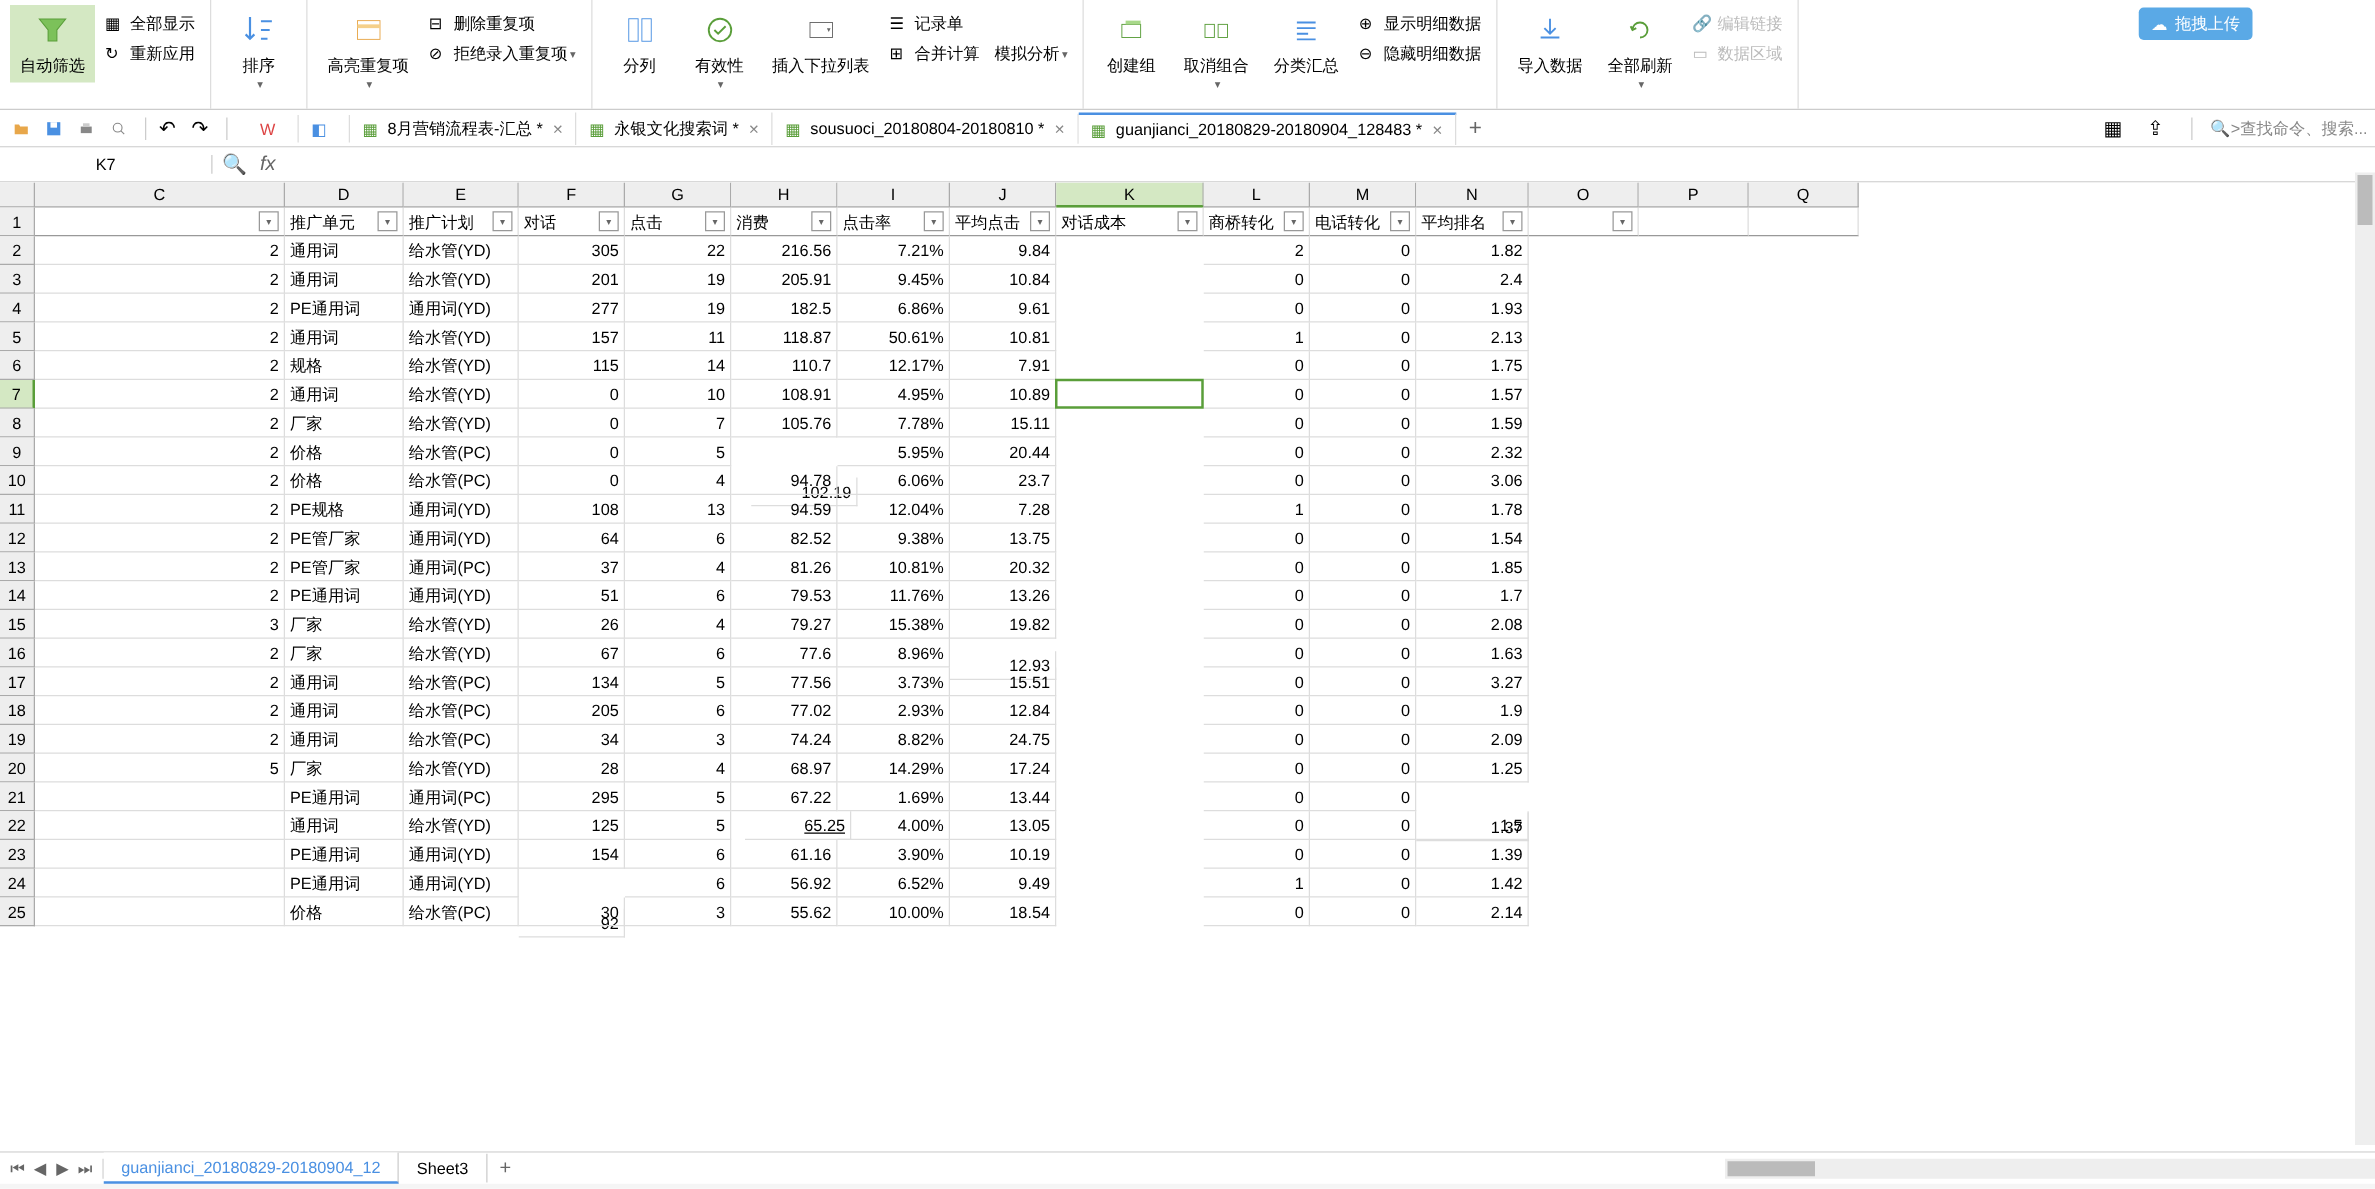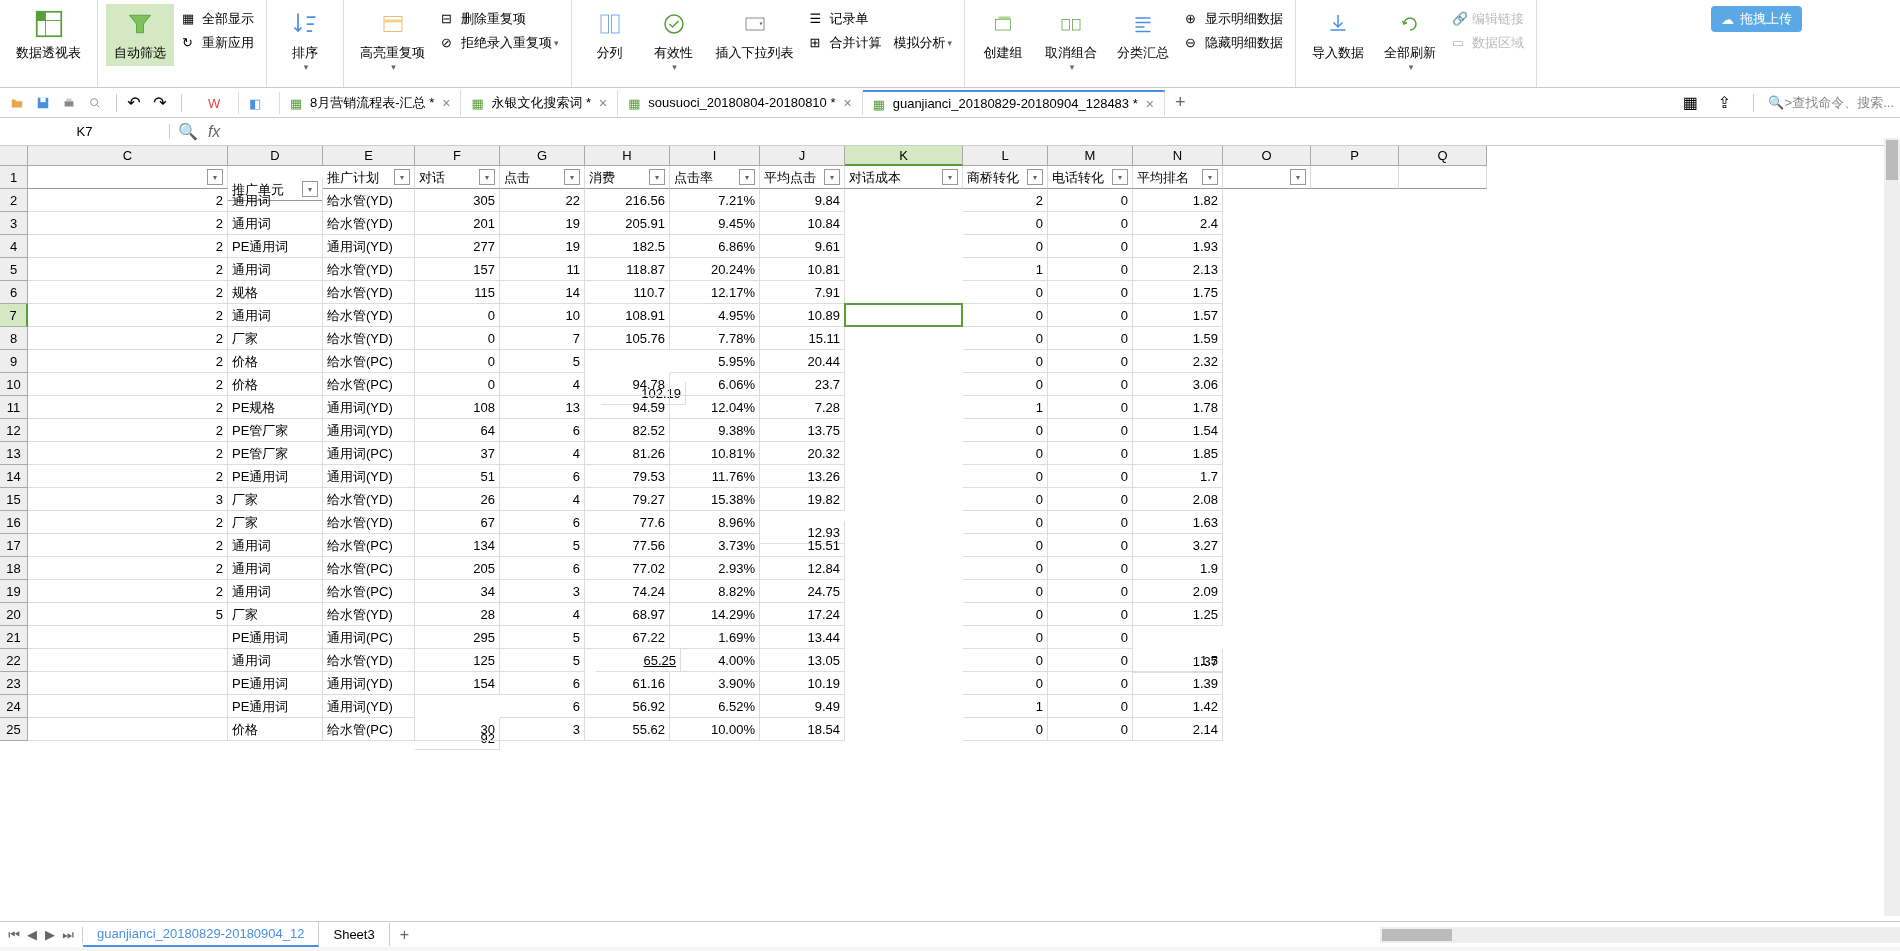--- a/index.html
+++ b/index.html
@@ -65,33 +65,20 @@
 
 .upload-badge { position: absolute; right: 98px; top: 6px; background: #5aa9e6; color: #fff; padding: 4px 10px; border-radius: 4px; display: flex; align-items: center; gap: 6px; font-size: 13px; }
 
 .vscroll { position: absolute; right: 0; top: 138px; width: 16px; height: 778px; background: #eee; }
 .vscroll-thumb { width: 12px; height: 40px; background: #bbb; margin: 2px auto; }
 </style>
 </head>
 <body>
 
 <div class="ribbon">
-  <div class="ribbon-group">
-    <div class="ribbon-btn-large">
-      <div class="ribbon-icon-large">
-        <svg viewBox="0 0 32 32" width="28" height="28">
-            <rect x="2" y="2" width="28" height="28" fill="none" stroke="#5a9e3a" stroke-width="2"></rect>
-            <rect x="2" y="2" width="10" height="10" fill="#5a9e3a"></rect>
-            <line x1="12" y1="2" x2="12" y2="30" stroke="#5a9e3a"></line>
-            <line x1="2" y1="12" x2="30" y2="12" stroke="#5a9e3a"></line>
-          </svg>
-      </div>
-      <span>数据透视表</span>
-    </div>
-  </div>
   <div class="ribbon-group">
     <div class="ribbon-row">
       <div class="ribbon-btn-large highlighted">
         <div class="ribbon-icon-large">
           <svg viewBox="0 0 32 32" width="28" height="28">
               <path d="M4 6 L28 6 L20 16 L20 26 L12 26 L12 16 Z" fill="#7cc15a" stroke="#5a9e3a"></path>
             </svg>
         </div>
         <span>自动筛选</span>
       </div>
@@ -394,21 +381,21 @@
       <div class="row-header">22</div>
       <div class="row-header">23</div>
       <div class="row-header">24</div>
       <div class="row-header">25</div>
     </div>
   <div class="cells" id="cells">
       <div class="cell header-cell" style="left: 0px; top: 0px; width: 200px;">
         <span></span>
         <div class="filter-btn">▾</div>
       </div>
-      <div class="cell header-cell" style="left: 200px; top: 12px; width: 95px;">
+      <div class="cell header-cell" style="left: 200px; top: 0px; width: 95px;">
         <span>推广单元</span>
         <div class="filter-btn">▾</div>
       </div>
       <div class="cell header-cell" style="left: 295px; top: 0px; width: 92px;">
         <span>推广计划</span>
         <div class="filter-btn">▾</div>
       </div>
       <div class="cell header-cell" style="left: 387px; top: 0px; width: 85px;">
         <span>对话</span>
         <div class="filter-btn">▾</div>
@@ -487,21 +474,21 @@
       <div class="cell num" style="left: 732px; top: 69px; width: 85px;">9.61</div>
       <div class="cell num" style="left: 935px; top: 69px; width: 85px;">0</div>
       <div class="cell num" style="left: 1020px; top: 69px; width: 85px;">0</div>
       <div class="cell num" style="left: 1105px; top: 69px; width: 90px;">1.93</div>
       <div class="cell num" style="left: 0px; top: 92px; width: 200px;">2</div>
       <div class="cell txt" style="left: 200px; top: 92px; width: 95px;">通用词</div>
       <div class="cell txt" style="left: 295px; top: 92px; width: 92px;">给水管(YD)</div>
       <div class="cell num" style="left: 387px; top: 92px; width: 85px;">157</div>
       <div class="cell num" style="left: 472px; top: 92px; width: 85px;">11</div>
       <div class="cell num" style="left: 557px; top: 92px; width: 85px;">118.87</div>
-      <div class="cell num" style="left: 642px; top: 92px; width: 90px;">20.24%</div>
+      <div class="cell num" style="left: 642px; top: 92px; width: 90px;">50.61%</div>
       <div class="cell num" style="left: 732px; top: 92px; width: 85px;">10.81</div>
       <div class="cell num" style="left: 935px; top: 92px; width: 85px;">1</div>
       <div class="cell num" style="left: 1020px; top: 92px; width: 85px;">0</div>
       <div class="cell num" style="left: 1105px; top: 92px; width: 90px;">2.13</div>
       <div class="cell num" style="left: 0px; top: 115px; width: 200px;">2</div>
       <div class="cell txt" style="left: 200px; top: 115px; width: 95px;">规格</div>
       <div class="cell txt" style="left: 295px; top: 115px; width: 92px;">给水管(YD)</div>
       <div class="cell num" style="left: 387px; top: 115px; width: 85px;">115</div>
       <div class="cell num" style="left: 472px; top: 115px; width: 85px;">14</div>
       <div class="cell num" style="left: 557px; top: 115px; width: 85px;">110.7</div>

